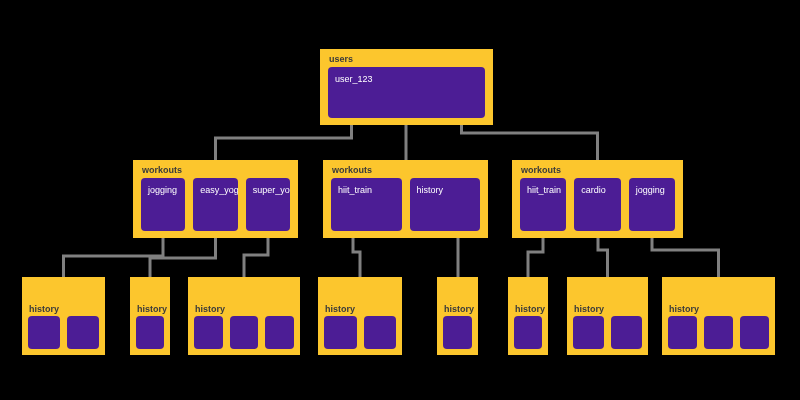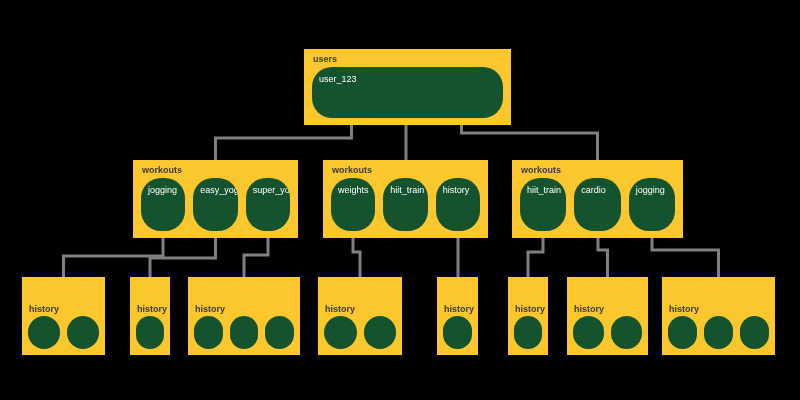--- a/index.html
+++ b/index.html
@@ -12,29 +12,29 @@
   .group{
     position:absolute;background:#fcc62d;
     display:flex;flex-direction:column;box-sizing:border-box;
   }
   .group-label{
     font-size:9px;font-weight:700;color:#3b3b3b;
     padding:5px 8px 3px 9px;line-height:10px;flex:0 0 auto;
   }
   .row{display:flex;gap:8px;padding:0 8px 7px;flex:1;}
   .node{
-    background:#14532d;border-radius:20px;flex:1;min-width:0;
+    background:#4c1d95;border-radius:4px;flex:1;min-width:0;
     color:#fff;font-size:9px;line-height:10px;
     padding:7px 2px 0 7px;box-sizing:border-box;overflow:hidden;
   }
   .history .row{padding:0 6px 6px;gap:7px;}
   .history .group-label{padding:4px 6px 2px 7px;margin-top:23px;}
   .history .node{padding:0;}
   
-  .g-users{left:304px;top:49px;width:207px;height:76px;}
+  .g-users{left:320px;top:49px;width:173px;height:76px;}
   .g-wk0{left:133px;top:160px;width:165px;height:78px;}
   .g-wk1{left:323px;top:160px;width:165px;height:78px;}
   .g-wk2{left:512px;top:160px;width:171px;height:78px;}
   .g-h0{left:22px;top:277px;width:83px;height:78px;}
   .g-h1{left:130px;top:277px;width:40px;height:78px;}
   .g-h2{left:188px;top:277px;width:112px;height:78px;}
   .g-h3{left:318px;top:277px;width:84px;height:78px;}
   .g-h4{left:437px;top:277px;width:41px;height:78px;}
   .g-h5{left:508px;top:277px;width:40px;height:78px;}
   .g-h6{left:567px;top:277px;width:81px;height:78px;}
@@ -71,21 +71,20 @@
     <div class="row">
       <div class="node">jogging</div>
       <div class="node">easy_yoga</div>
       <div class="node">super_yoga</div>
     </div>
   </div>
 
   <div class="group g-wk1">
     <div class="group-label">workouts</div>
     <div class="row">
-      <div class="node">weights</div>
       <div class="node">hiit_train</div>
       <div class="node">history</div>
     </div>
   </div>
 
   <div class="group g-wk2">
     <div class="group-label">workouts</div>
     <div class="row">
       <div class="node">hiit_train</div>
       <div class="node">cardio</div>

